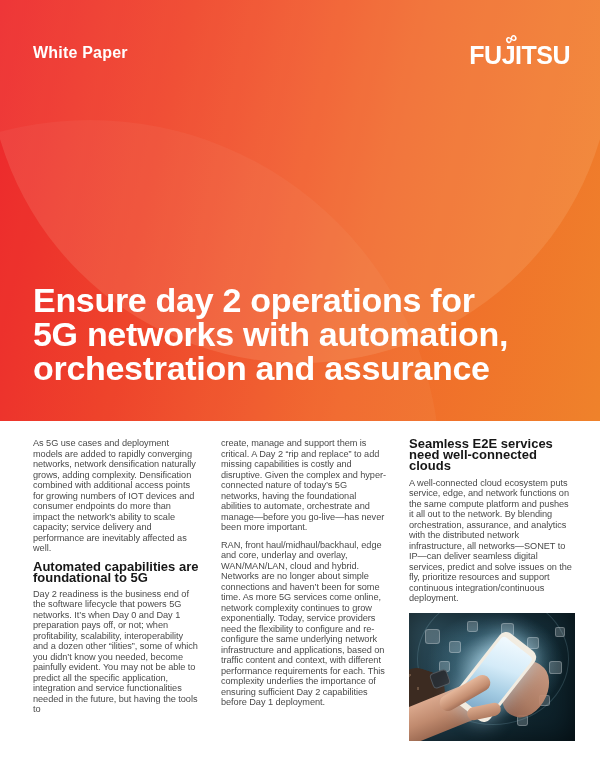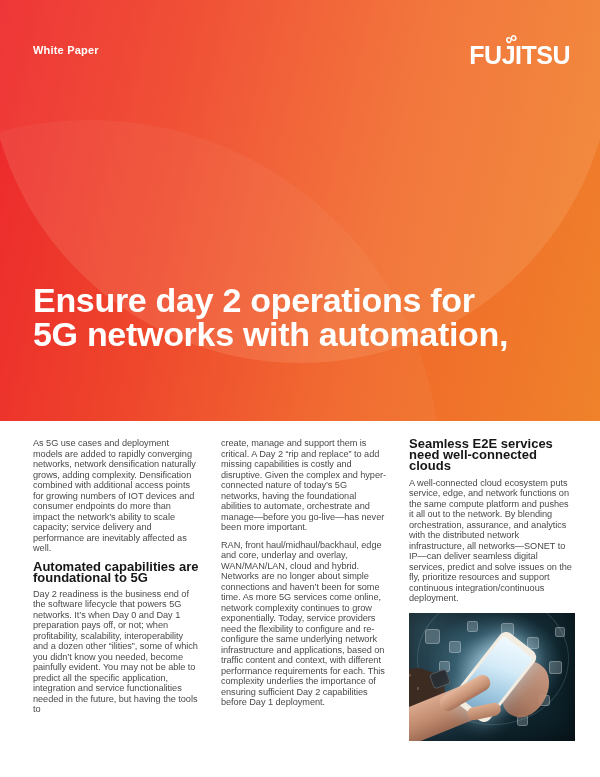--- a/index.html
+++ b/index.html
@@ -38,21 +38,21 @@
     width: 700px;
     height: 700px;
     border-radius: 50%;
     background: rgba(255, 240, 210, 0.05);
   }
   .wp-label {
     position: absolute;
     left: 33px;
     top: 44px;
     color: #ffffff;
-    font-size: 11px;
+    font-size: 16px;
     font-weight: bold;
     letter-spacing: 0.2px;
   }
   .logo {
     position: absolute;
     top: 41px;
     right: 30px;
     color: #ffffff;
   }
   .logo .logo-text {
@@ -218,20 +218,21 @@
     <div class="wp-label">White Paper</div>
 
     <div class="logo">
       <span class="infinity">∞</span>
       <span class="logo-text">FUJITSU</span>
     </div>
 
     <h1 class="title">
       <span>Ensure day 2 operations for</span>
       <span>5G networks with automation,</span>
+      <span>orchestration and assurance</span>
     </h1>
   </header>
 
   <main class="content">
 
     <section class="col">
       <p>As 5G use cases and deployment models are added to rapidly converging networks, network densification naturally grows, adding complexity. Densification combined with additional access points for growing numbers of IOT devices and consumer endpoints do more than impact the network’s ability to scale capacity; service delivery and performance are inevitably affected as well.</p>
       <h3>Automated capabilities are foundational to 5G</h3>
       <p>Day 2 readiness is the business end of the software lifecycle that powers 5G networks. It’s when Day 0 and Day 1 preparation pays off, or not; when profitability, scalability, interoperability and a dozen other “ilities”, some of which you didn’t know you needed, become painfully evident. You may not be able to predict all the specific application, integration and service functionalities needed in the future, but having the tools to</p>
     </section>

